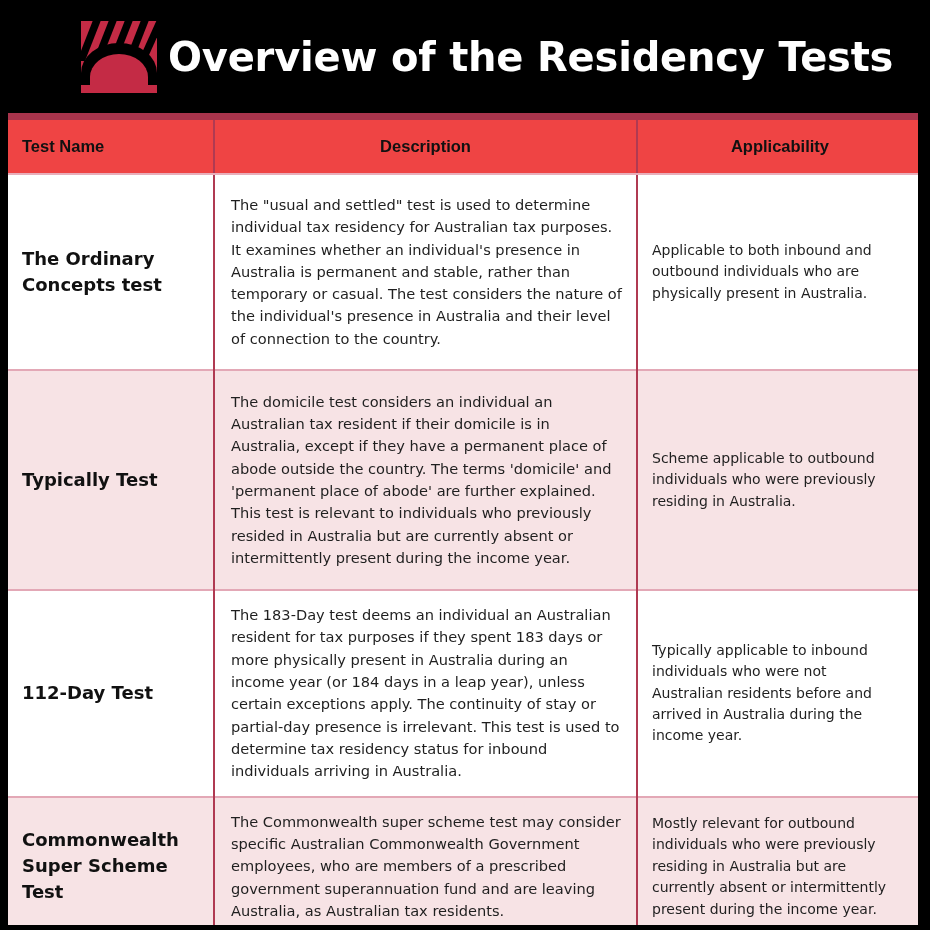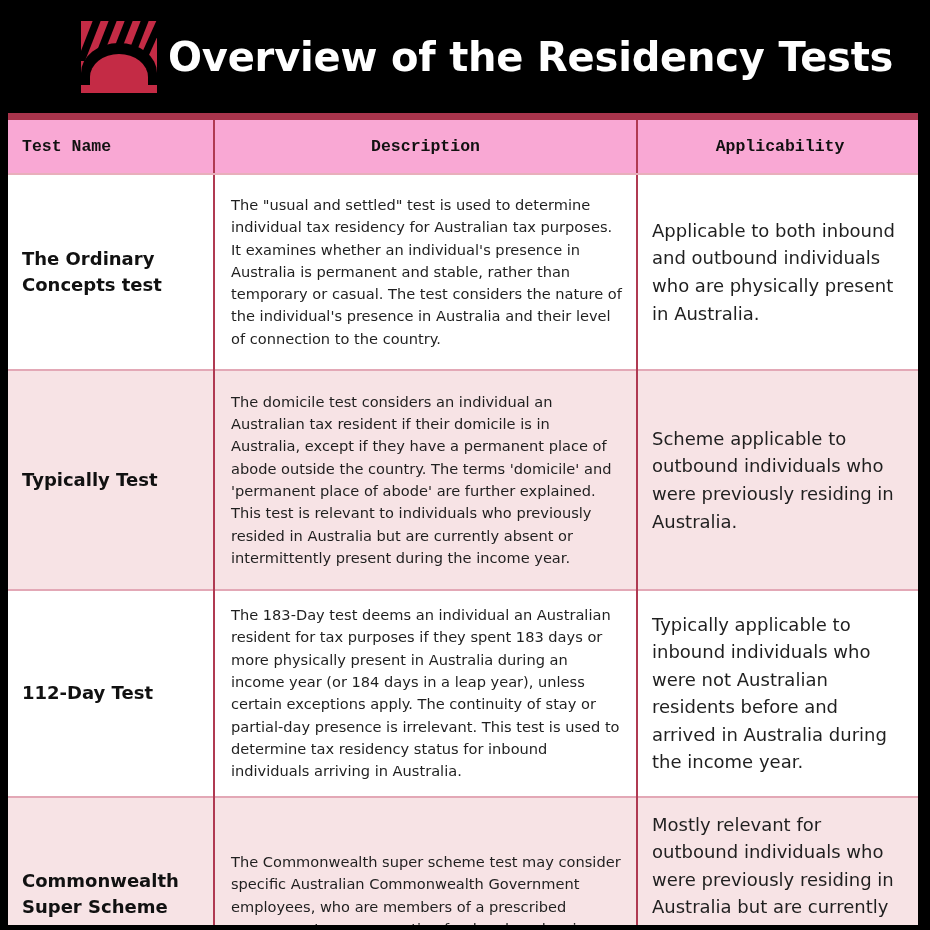--- a/index.html
+++ b/index.html
@@ -82,28 +82,28 @@
   table.residency-table col.c-name  { width: 206px; }
   table.residency-table col.c-desc  { width: 423px; }
   table.residency-table col.c-apply { width: 285px; }
 
   thead tr.header-row {
     background: #ffffff;
     height: 54px;
   }
 
   thead th {
-    font-family: Liberation Mono, monospace;
+    font-family: Liberation Sans, sans-serif;
     font-size: 16.5px;
     font-weight: bold;
     color: #111111;
     padding: 8px 14px;
     vertical-align: middle;
     border-right: 2px solid #B03A52;
-    background: #f9a8d4;
+    background: #ef4444;
   }
   thead th:last-child { border-right: none; }
   th.th-name  { text-align: left; }
   th.th-desc  { text-align: center; }
   th.th-apply { text-align: center; }
 
   thead tr.header-row th { border-bottom: 2px solid #E8AFBB; }
 
   tbody tr { border-bottom: 2px solid #E3A8B6; }
   tbody tr:last-child { border-bottom: none; }
@@ -131,21 +131,21 @@
     font-size: 14.6px;
     font-weight: normal;
     color: #1f1f1f;
     line-height: 1.53;
     padding-left: 16px;
     padding-right: 14px;
     vertical-align: middle;
   }
 
   td.cell-apply {
-    font-size: 18px;
+    font-size: 14px;
     font-weight: normal;
     color: #1f1f1f;
     line-height: 1.53;
     padding-left: 14px;
     padding-right: 22px;
     vertical-align: middle;
   }
 
   
   tr.r0 td { height: 196px; }

